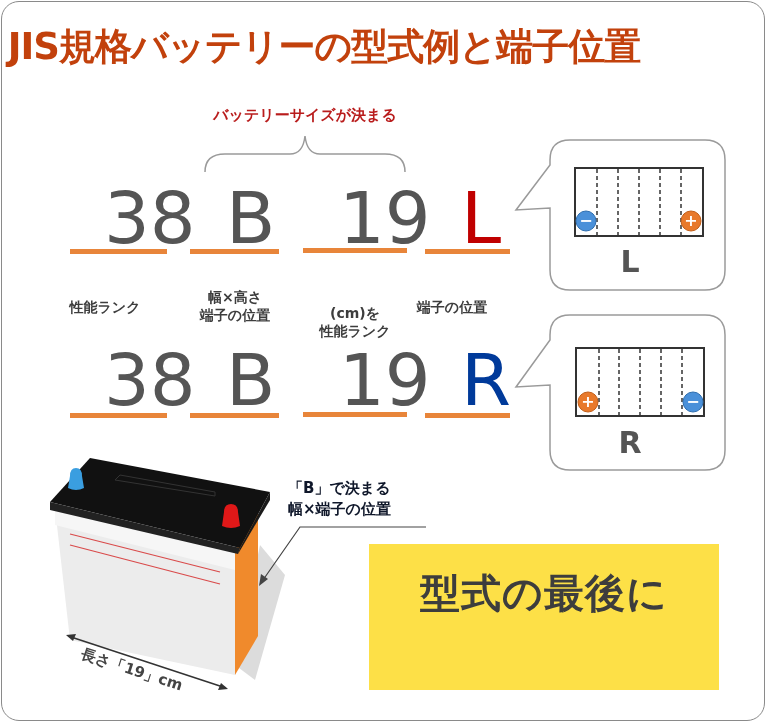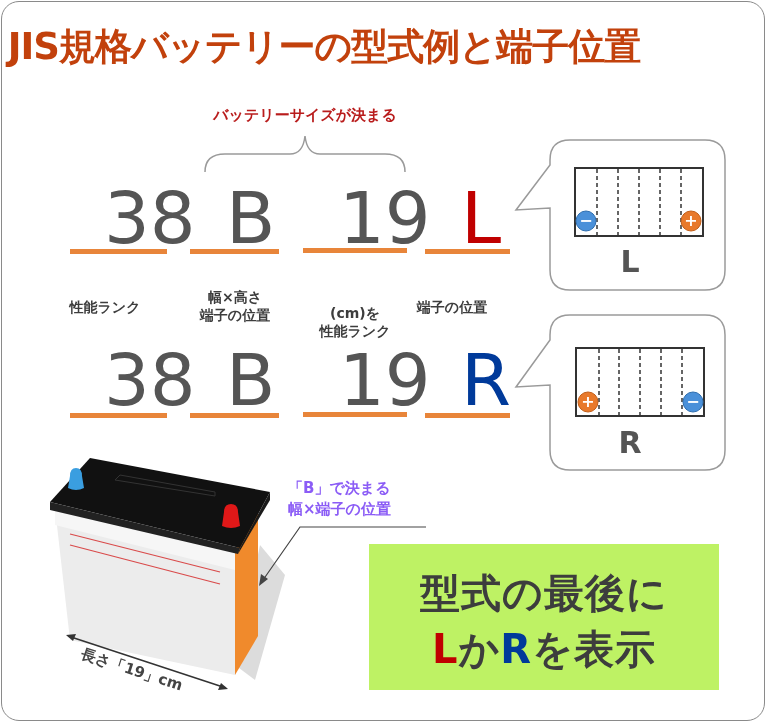--- a/index.html
+++ b/index.html
@@ -12,22 +12,22 @@
   .size-label { position:absolute; left:190px; top:106px; width:230px; text-align:center;
                 font-size:15px; color:#b91c1c; font-weight:bold; }
   .brace { position:absolute; left:200px; top:132px; }
   .code-row { position:absolute; left:0; width:520px; height:80px; }
   .code { position:absolute; font-weight:normal; font-size:72px; line-height:80px; color:#555555;
           font-family:"DejaVu Sans", sans-serif;margin-left:36px; }
   .uline { position:absolute; height:5px; background:#e8853a; }
   .desc { position:absolute; text-align:center; font-size:14px; font-weight:bold; color:#3d3d3d; line-height:18px; }
   .bubble { position:absolute; }
   .bubble-letter { position:absolute; width:100%; text-align:center; font-size:30px; font-weight:bold; color:#555; }
-  .callout { position:absolute; left:288px; top:478px; font-size:15px; font-weight:bold; color:#8b5cf6; line-height:21px; }
-  .summary { position:absolute; left:369px; top:544px; width:350px; height:146px; background:#bef264; }
+  .callout { position:absolute; left:288px; top:478px; font-size:15px; font-weight:bold; color:#0f172a; line-height:21px; }
+  .summary { position:absolute; left:369px; top:544px; width:350px; height:146px; background:#fde047; }
   .summary-line { position:absolute; width:100%; text-align:center; font-size:40px; font-weight:bold; color:#3d3d3d; letter-spacing:1px; }
   .lr-L { color:#c00000; }
   .lr-R { color:#003a9a; }
 </style>
 </head>
 <body>
 
 <div class="frame"></div>
 
 <div class="title">JIS規格バッテリーの型式例と端子位置</div>
@@ -142,16 +142,13 @@
   <text x="60" y="208" transform="rotate(18 60 208)" font-size="15" font-weight="bold" fill="#444" font-family="DejaVu Sans, sans-serif">長さ「19」cm</text>
 </svg>
 
 <div class="callout">
   <div>「B」で決まる</div>
   <div>幅×端子の位置</div>
 </div>
 
 <div class="summary">
   <div class="summary-line" style="top:22px;">型式の最後に</div>
-  <div class="summary-line" style="top:78px;">
-    <span class="lr-L">L</span><span>か</span><span class="lr-R">R</span><span>を表示</span>
-  </div>
 </div>
 
 </body></html>

